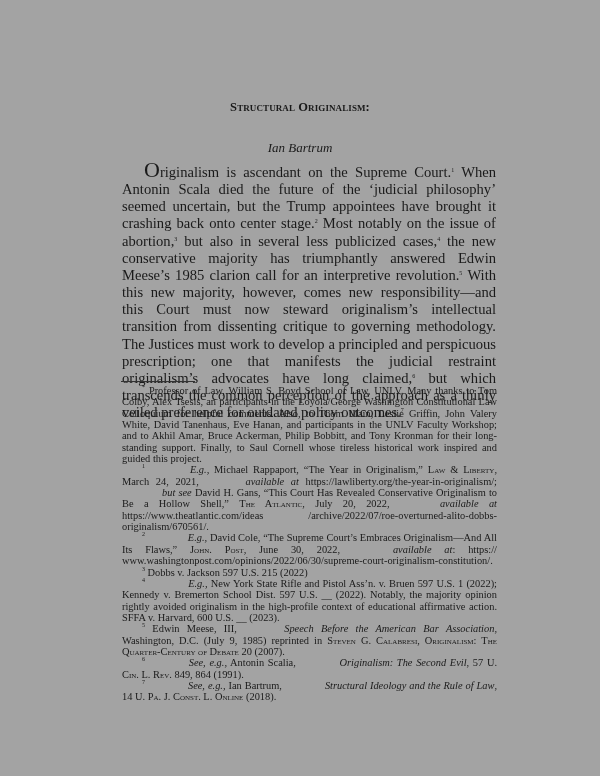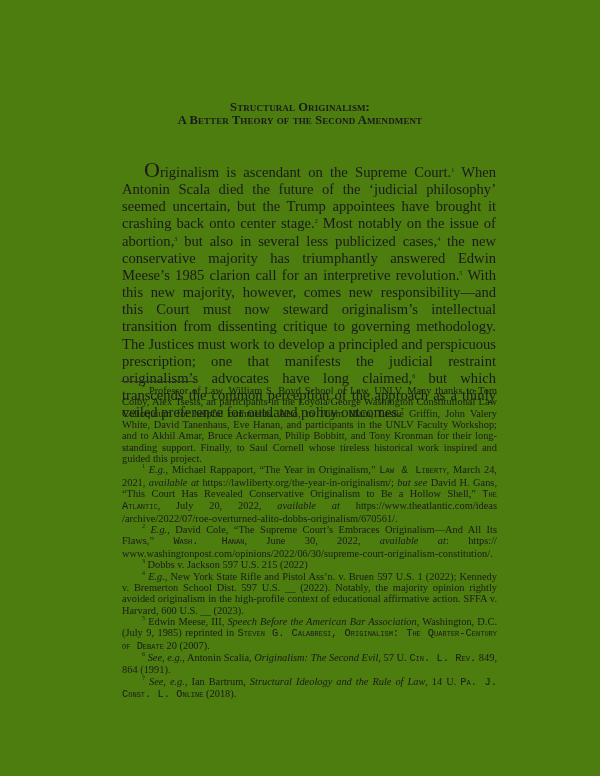--- a/index.html
+++ b/index.html
@@ -1,19 +1,19 @@
 <!DOCTYPE html>
 <html><head>
 <meta charset="utf-8">
 <style>
   html, body { margin: 0; padding: 0; background: #ffffff; }
   body { width: 600px; height: 776px; position: relative; overflow: hidden; }
   .page {
     position: absolute; left: 0; top: 0; width: 600px; height: 776px;
-    background: #4d7c0f; color: #1a1a1a;
+    background: #a3a3a3; color: #1a1a1a;
     font-family: "Liberation Serif", "DejaVu Serif", serif;
   }
   .title {
     position: absolute; left: 0; width: 600px; text-align: center;
     font-weight: bold; font-size: 12.5px; font-variant: small-caps; letter-spacing: 0.1px;
     line-height: 14px;
   }
   .title.l1 { top: 100px; }
   .title.l2 { top: 113px; }
   .author {
@@ -29,37 +29,37 @@
   sup.fn { font-size: 6px; vertical-align: 5px; line-height: 0; }
   .rule {
     position: absolute; left: 121px; top: 381px; width: 74px; height: 0;
     border-top: 1px solid #333;
   }
   .footnotes {
     position: absolute; left: 122px; top: 385px; width: 375px;
     font-size: 10.4px; line-height: 11.35px; text-align: justify;
   }
   .footnotes p { margin: 0; text-indent: 20px; }
-  .footnotes .sc { font-variant: small-caps; font-family: Liberation Mono, monospace; }
-  .footnotes i { font-style: italic; }
+  .footnotes .sc { font-variant: small-caps; }
+  .footnotes i { font-style: italic; margin-left: 40px; }
 </style>
 </head>
 <body>
 
 <div class="page">
   <div class="title l1">Structural Originalism:</div>
-  <div class="title l2">A Better Theory of the Second Amendment</div>
+  <div class="author">Ian Bartrum</div>
 
   <div class="body-text"><span class="indent"></span><span class="dropcap">O</span><span>riginalism is ascendant on the Supreme Court.</span><sup class="fn">1</sup><span> When Antonin Scala died the future of the ‘judicial philosophy’ seemed uncertain, but the Trump appointees have brought it crashing back onto center stage.</span><sup class="fn">2</sup><span> Most notably on the issue of abortion,</span><sup class="fn">3</sup><span> but also in several less publicized cases,</span><sup class="fn">4</sup><span> the new conservative majority has triumphantly answered Edwin Meese’s 1985 clarion call for an interpretive revolution.</span><sup class="fn">5</sup><span> With this new majority, however, comes new responsibility—and this Court must now steward originalism’s intellectual transition from dissenting critique to governing methodology. The Justices must work to develop a principled and perspicuous prescription; one that manifests the judicial restraint originalism’s advocates have long claimed,</span><sup class="fn">6</sup><span> but which transcends the common perception of the approach as a thinly veiled preference for outdated policy outcomes.</span><sup class="fn">7</sup></div>
 
   <div class="rule"></div>
 
   <div class="footnotes" id="footnotes">
       <p><sup class="fn">*</sup> <span>Professor of Law, William S. Boyd School of Law, UNLV.  Many thanks to Tom Colby, Alex Tsesis, an participants in the Loyola/George Washington Constitutional Law Colloquium for helpful comments.  Also, to Thom Main, Leslie Griffin, John Valery White, David Tanenhaus, Eve Hanan, and participants in the UNLV Faculty Workshop; and to Akhil Amar, Bruce Ackerman, Philip Bobbitt, and Tony Kronman for their long-standing support.  Finally, to Saul Cornell whose tireless historical work inspired and guided this project.</span></p>
       <p><sup class="fn">1</sup> <i>E.g.,</i><span> Michael Rappaport, “The Year in Originalism,” </span><span class="sc">Law &amp; Liberty</span><span>, March 24, 2021, </span><i>available at</i><span> https://lawliberty.org/the-year-in-originalism/; </span><i>but see</i><span> David H. Gans, “This Court Has Revealed Conservative Originalism to Be a Hollow Shell,” </span><span class="sc">The Atlantic</span><span>, July 20, 2022, </span><i>available at</i><span> https://www.theatlantic.com/ideas /archive/2022/07/roe-overturned-alito-dobbs-originalism/670561/.</span></p>
-      <p><sup class="fn">2</sup> <i>E.g.,</i><span> David Cole, “The Supreme Court’s Embraces Originalism—And All Its Flaws,” </span><span class="sc">Wash. Hanan</span><span>, June 30, 2022, </span><i>available at</i><span>: https:// www.washingtonpost.com/opinions/2022/06/30/supreme-court-originalism-constitution/.</span></p>
+      <p><sup class="fn">2</sup> <i>E.g.,</i><span> David Cole, “The Supreme Court’s Embraces Originalism—And All Its Flaws,” </span><span class="sc">John. Post</span><span>, June 30, 2022, </span><i>available at</i><span>: https:// www.washingtonpost.com/opinions/2022/06/30/supreme-court-originalism-constitution/.</span></p>
       <p><sup class="fn">3</sup> <span>Dobbs v. Jackson 597 U.S. 215 (2022)</span></p>
       <p><sup class="fn">4</sup> <i>E.g.,</i><span> New York State Rifle and Pistol Ass’n. v. Bruen 597 U.S. 1 (2022); Kennedy v. Bremerton School Dist. 597 U.S. __ (2022).  Notably, the majority opinion rightly avoided originalism in the high-profile context of educational affirmative action. SFFA v. Harvard, 600 U.S. __ (2023).</span></p>
       <p><sup class="fn">5</sup> <span>Edwin Meese, III, </span><i>Speech Before the American Bar Association</i><span>, Washington, D.C. (July 9, 1985) reprinted in </span><span class="sc">Steven G. Calabresi, Originalism: The Quarter-Century of Debate</span><span> 20 (2007).</span></p>
       <p><sup class="fn">6</sup> <i>See, e.g.,</i><span> Antonin Scalia, </span><i>Originalism: The Second Evil</i><span>, 57 U. </span><span class="sc">Cin. L. Rev.</span><span> 849, 864 (1991).</span></p>
       <p><sup class="fn">7</sup> <i>See, e.g.,</i><span> Ian Bartrum, </span><i>Structural Ideology and the Rule of Law</i><span>, 14 U. </span><span class="sc">Pa. J. Const. L. Online</span><span> (2018).</span></p>
     </div>
 </div>
 
 </body></html>

